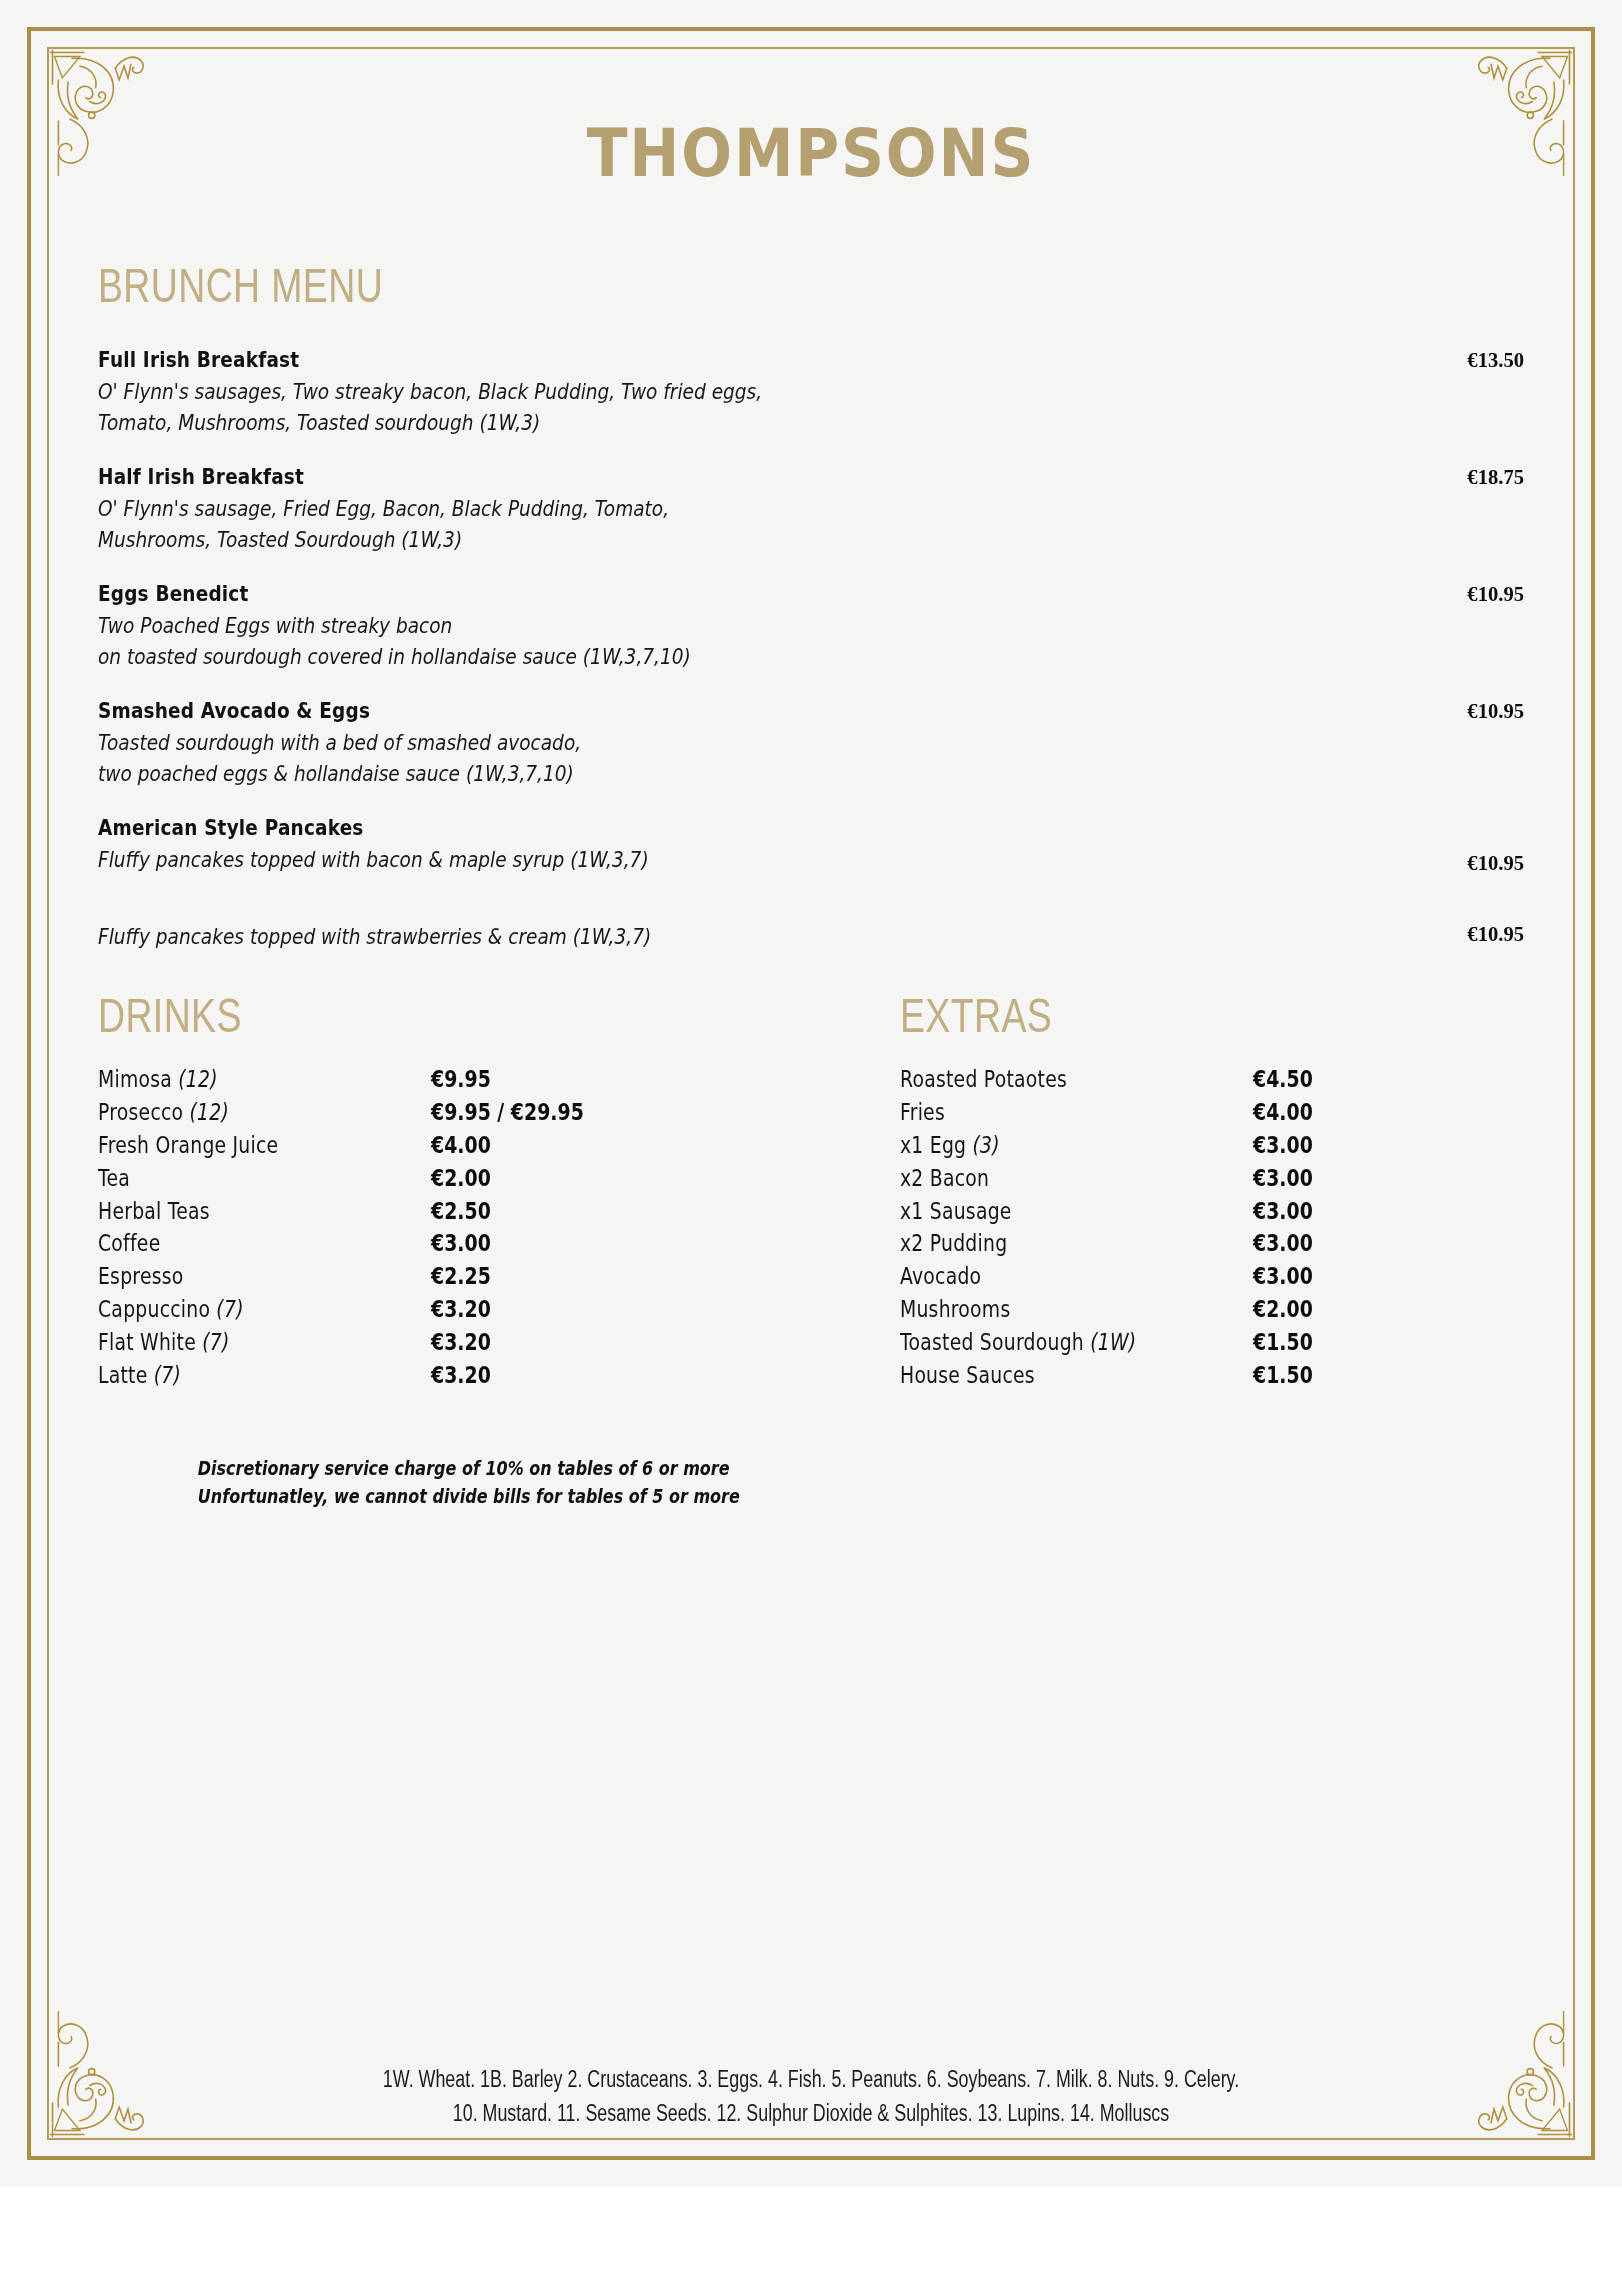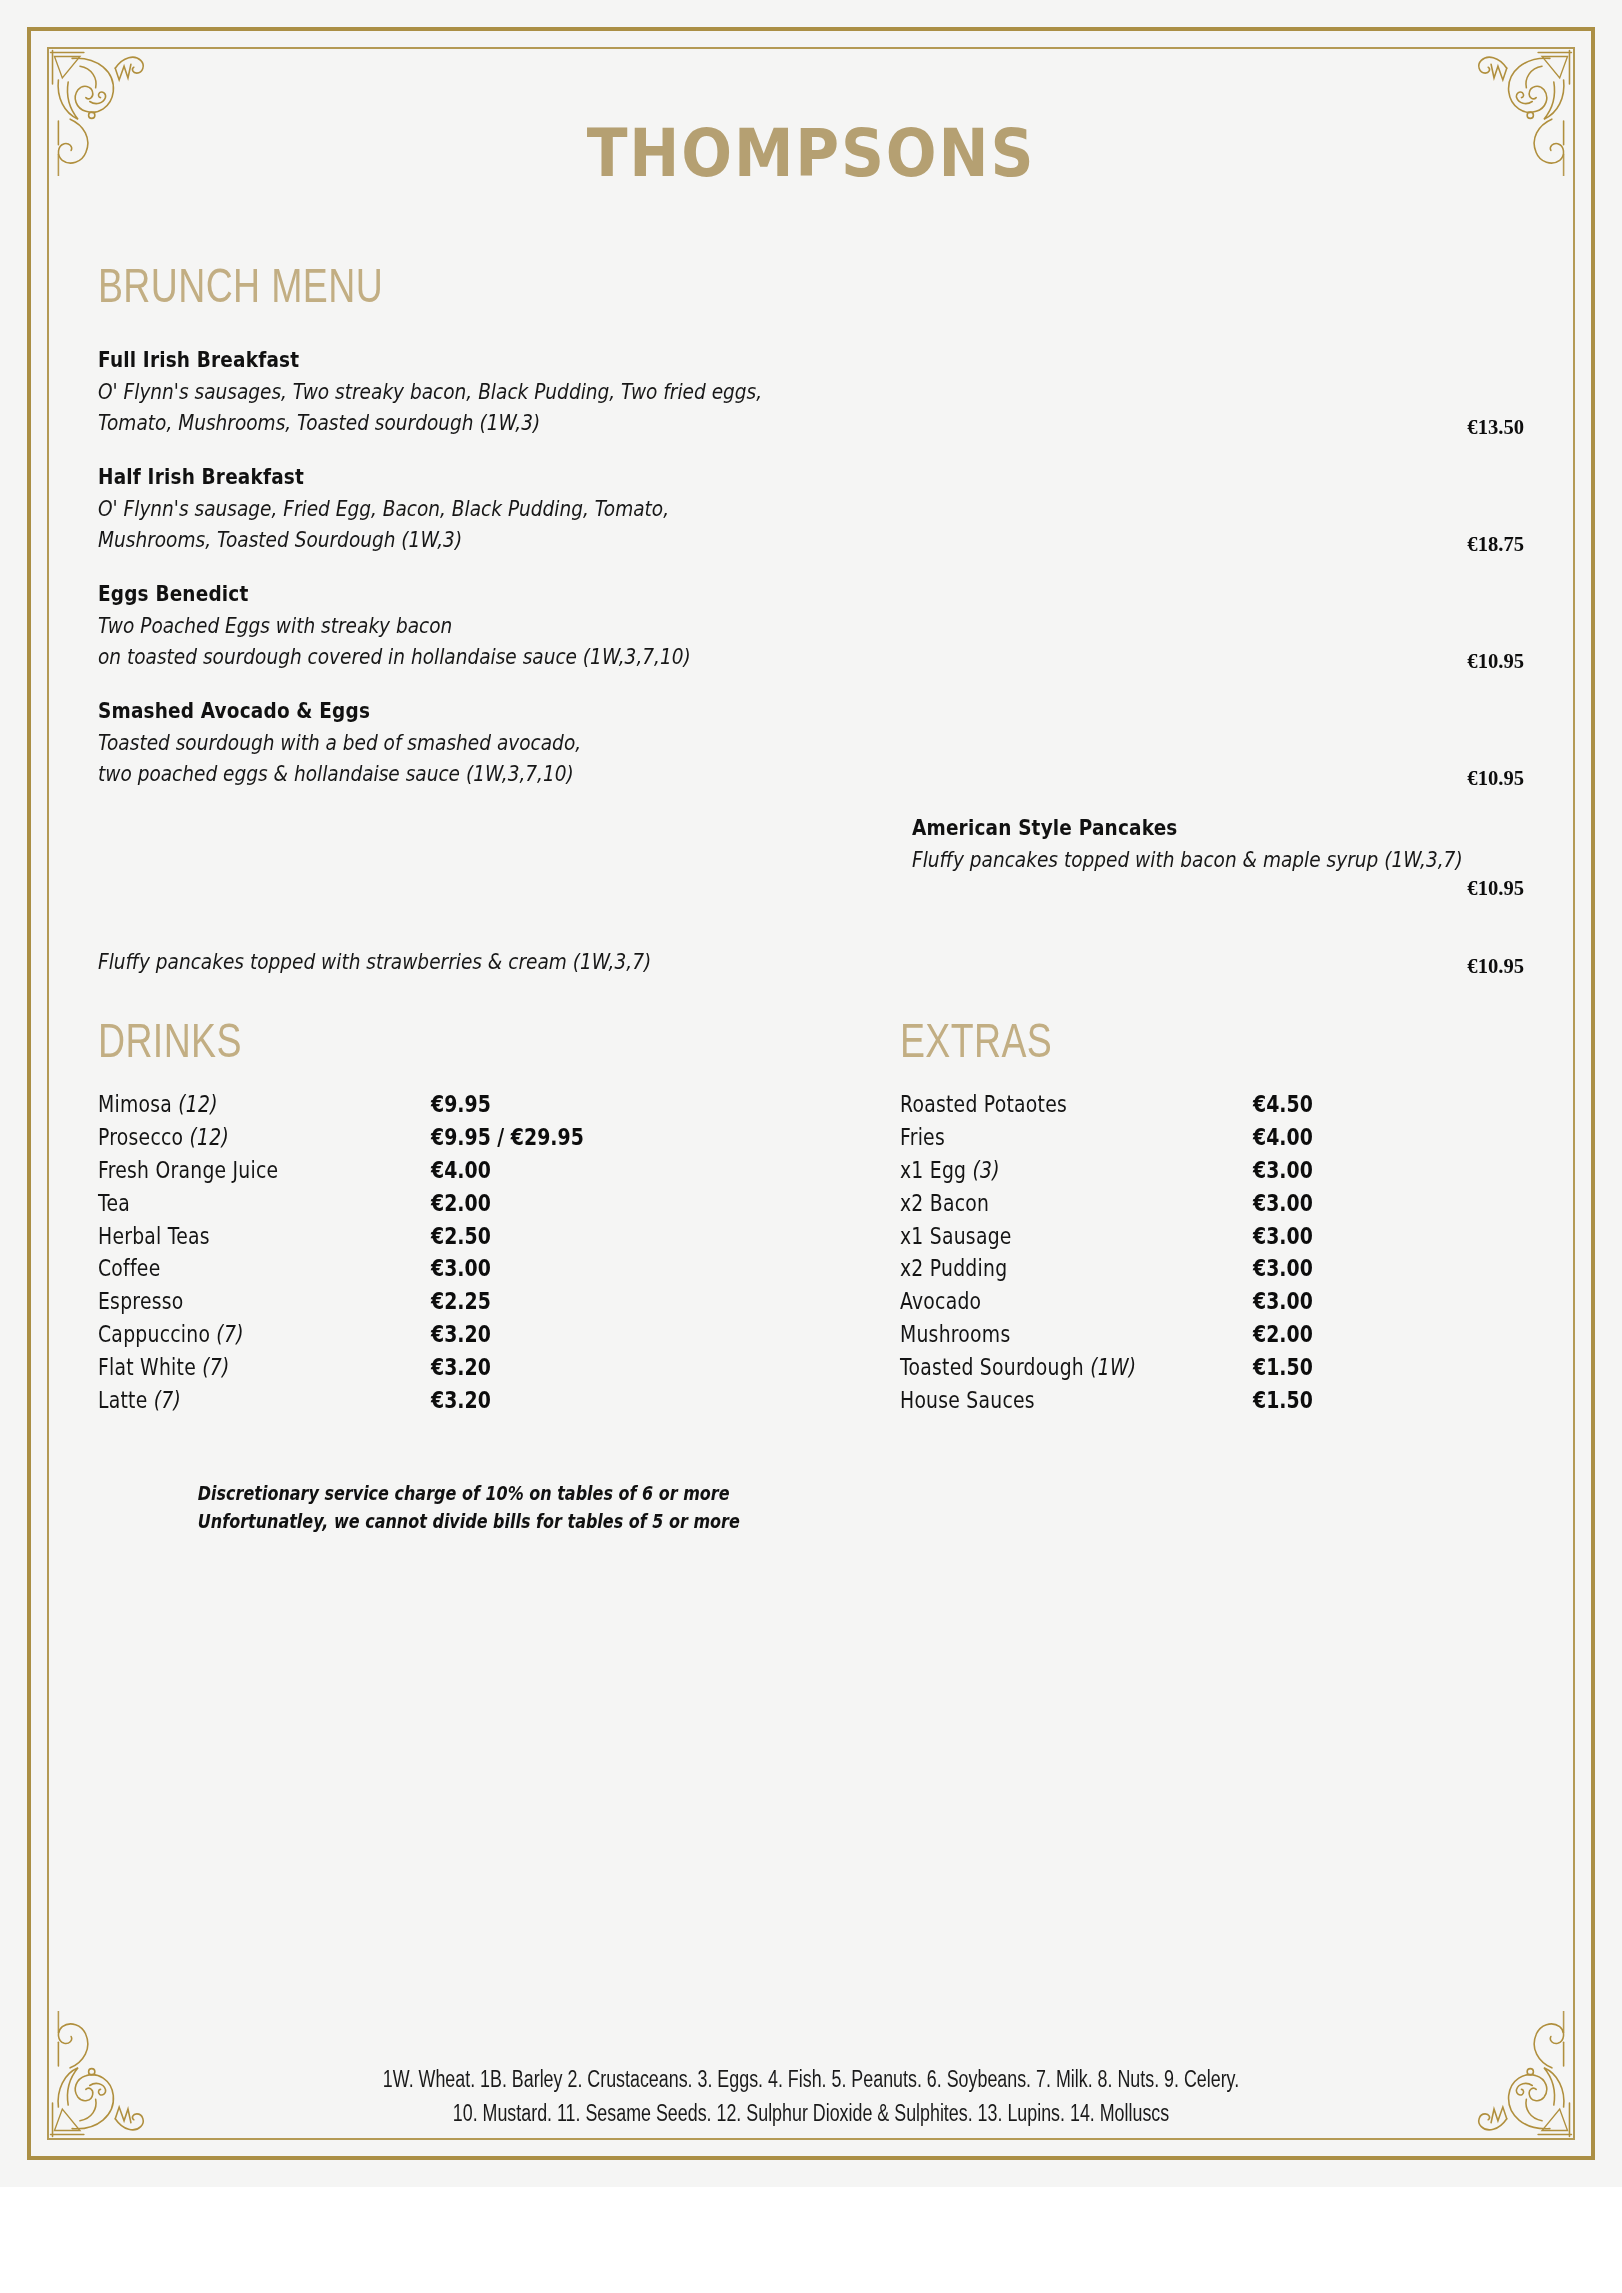--- a/index.html
+++ b/index.html
@@ -86,21 +86,21 @@
     transform: scaleX(0.78);
     transform-origin: left center;
     white-space: nowrap;
   }
   .section-title.brunch { margin-top: 67px; margin-bottom: 35px; }
 
   
   .dish-list { margin-top: 3.9px; }
   .dish {
     display: flex;
-    align-items: flex-end;
+    align-items: flex-start;
     justify-content: space-between;
     margin-bottom: 25.5px;
   }
   .dish-left { flex: 1 1 auto; min-width: 0; }
   .dish-name {
     font-family: "DejaVu Sans", sans-serif;
     font-weight: bold;
     font-size: 21px;
     color: #111111;
     letter-spacing: 0.2px;
@@ -124,21 +124,21 @@
     font-family: Liberation Serif, serif;
     font-weight: bold;
     font-size: 20.6px;
     color: #0d0d0d;
     white-space: nowrap;
     text-align: right;
     min-width: 127px;
     padding-top: 1px;
   }
   .dish.price-low .dish-price { align-self: flex-end; padding-bottom: 1px; }
-  .dish.tight { margin-bottom: 13.7px; flex-direction: column; }
+  .dish.tight { margin-bottom: 13.7px; }
 
   
   .columns {
     display: flex;
     margin-top: 35px;
     gap: 34px;
   }
   .col { flex: 0 0 50%; box-sizing: border-box; }
   .col-extras { padding-left: 55px; }
   .col .section-title { margin-bottom: 21.6px; }

